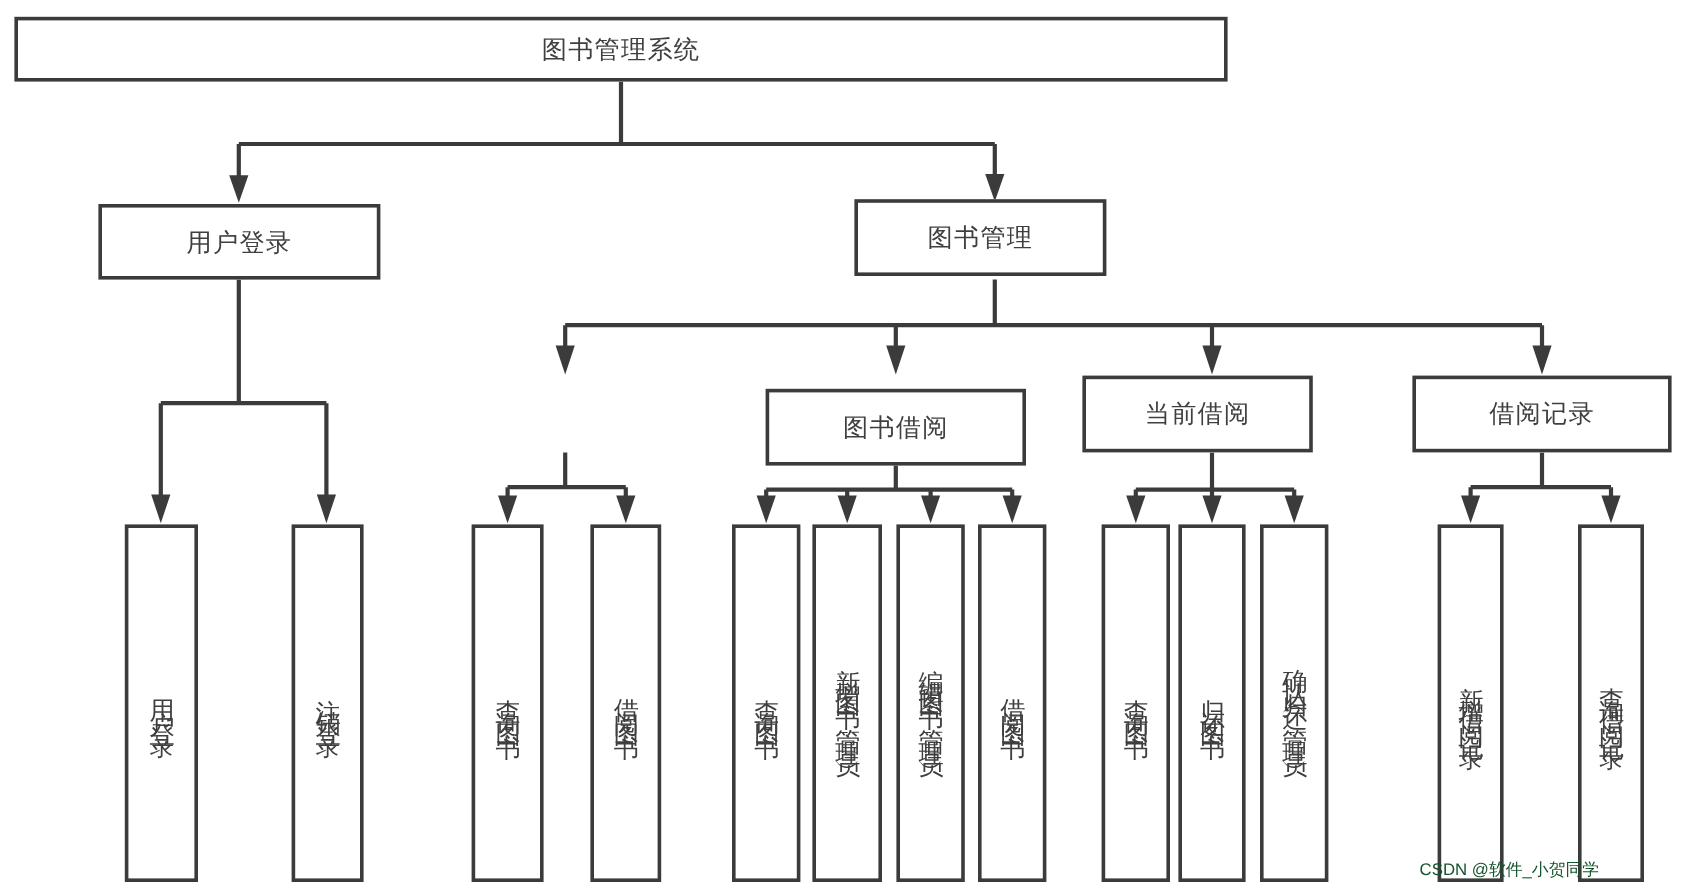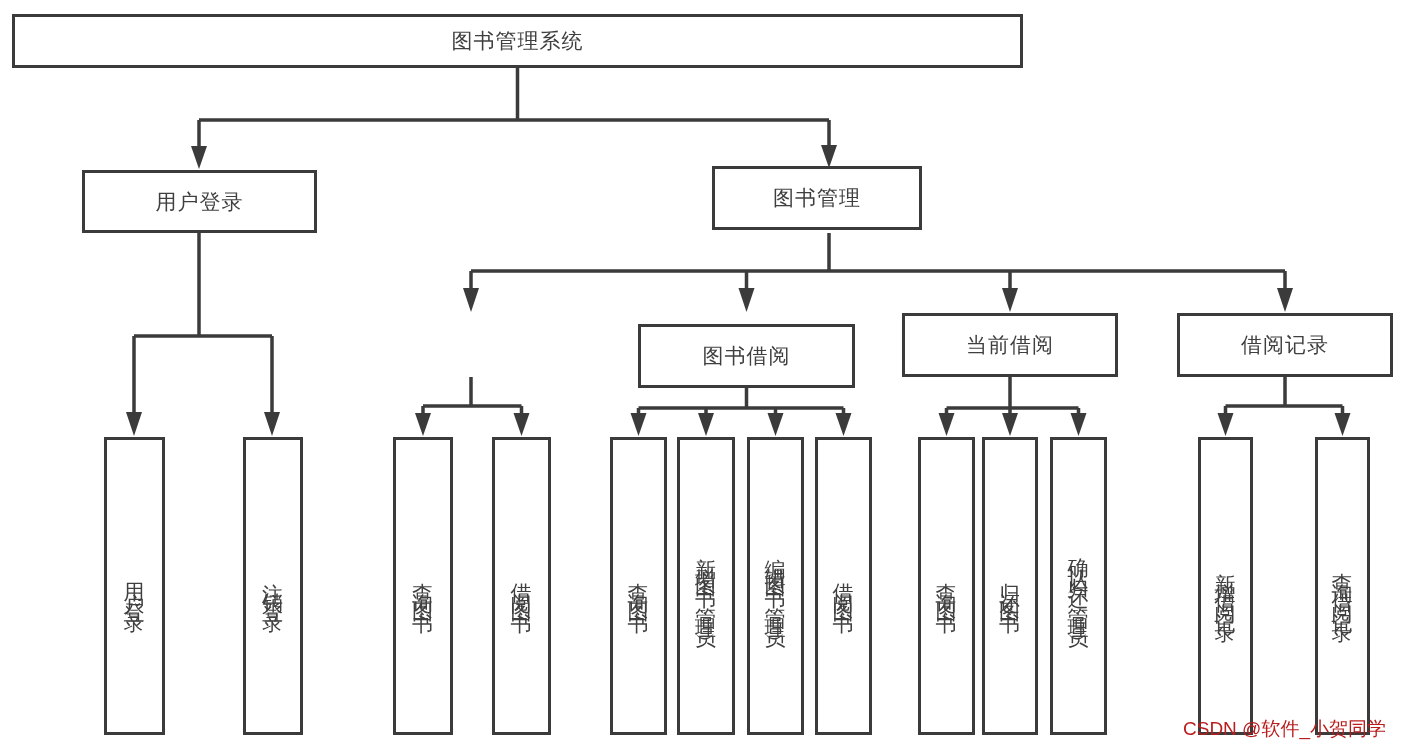--- a/index.html
+++ b/index.html
@@ -42,21 +42,21 @@
     letter-spacing: 10px;
     line-height: 1;
     white-space: nowrap;
   }
   
   #n-root   { left:12px;  top:14px;  width:1011px; height:54px; }
   #n-login  { left:82px;  top:170px; width:235px;  height:63px; }
   #n-mgmt   { left:712px; top:166px; width:210px;  height:64px;text-align:right; }
   #n-newbk  { left:362px; top:313px; width:218px;  height:64px; }
   #n-borrow { left:638px; top:313px; width:217px;  height:64px;margin-top:11px; }
-  #n-curr   { left:902px; top:313px; width:216px;  height:64px; }
+  #n-curr   { left:902px; top:313px; width:192px;  height:64px; }
   #n-recs   { left:1177px;top:313px; width:216px;  height:64px;text-align:center; }
 
   .leaf { top:437px; height:298px; }
   #l-a1 { left:104px;  width:61px; }
   #l-a2 { left:243px;  width:60px; }
   #l-b1 { left:393px;  width:60px; }
   #l-b2 { left:492px;  width:59px; }
   #l-c1 { left:610px;  width:57px; }
   #l-c2 { left:677px;  width:58px; }
   #l-c3 { left:747px;  width:57px; }
@@ -64,22 +64,22 @@
   #l-d1 { left:918px;  width:57px; }
   #l-d2 { left:982px;  width:56px; }
   #l-d3 { left:1050px; width:57px; }
   #l-e1 { left:1198px; width:55px; }
   #l-e2 { left:1315px; width:55px; }
 
   #watermark {
     position: absolute;
     left: 1183px;
     top: 716px;
-    font-size: 19px;
-    color: #b91c1c;
+    font-size: 14px;
+    color: #14532d;
     white-space: nowrap;
     z-index: 5;
   }
 </style>
 </head>
 <body>
 
 <div id="canvas">
 
   <svg id="wires" viewBox="0 0 1405 747" xmlns="http://www.w3.org/2000/svg">

